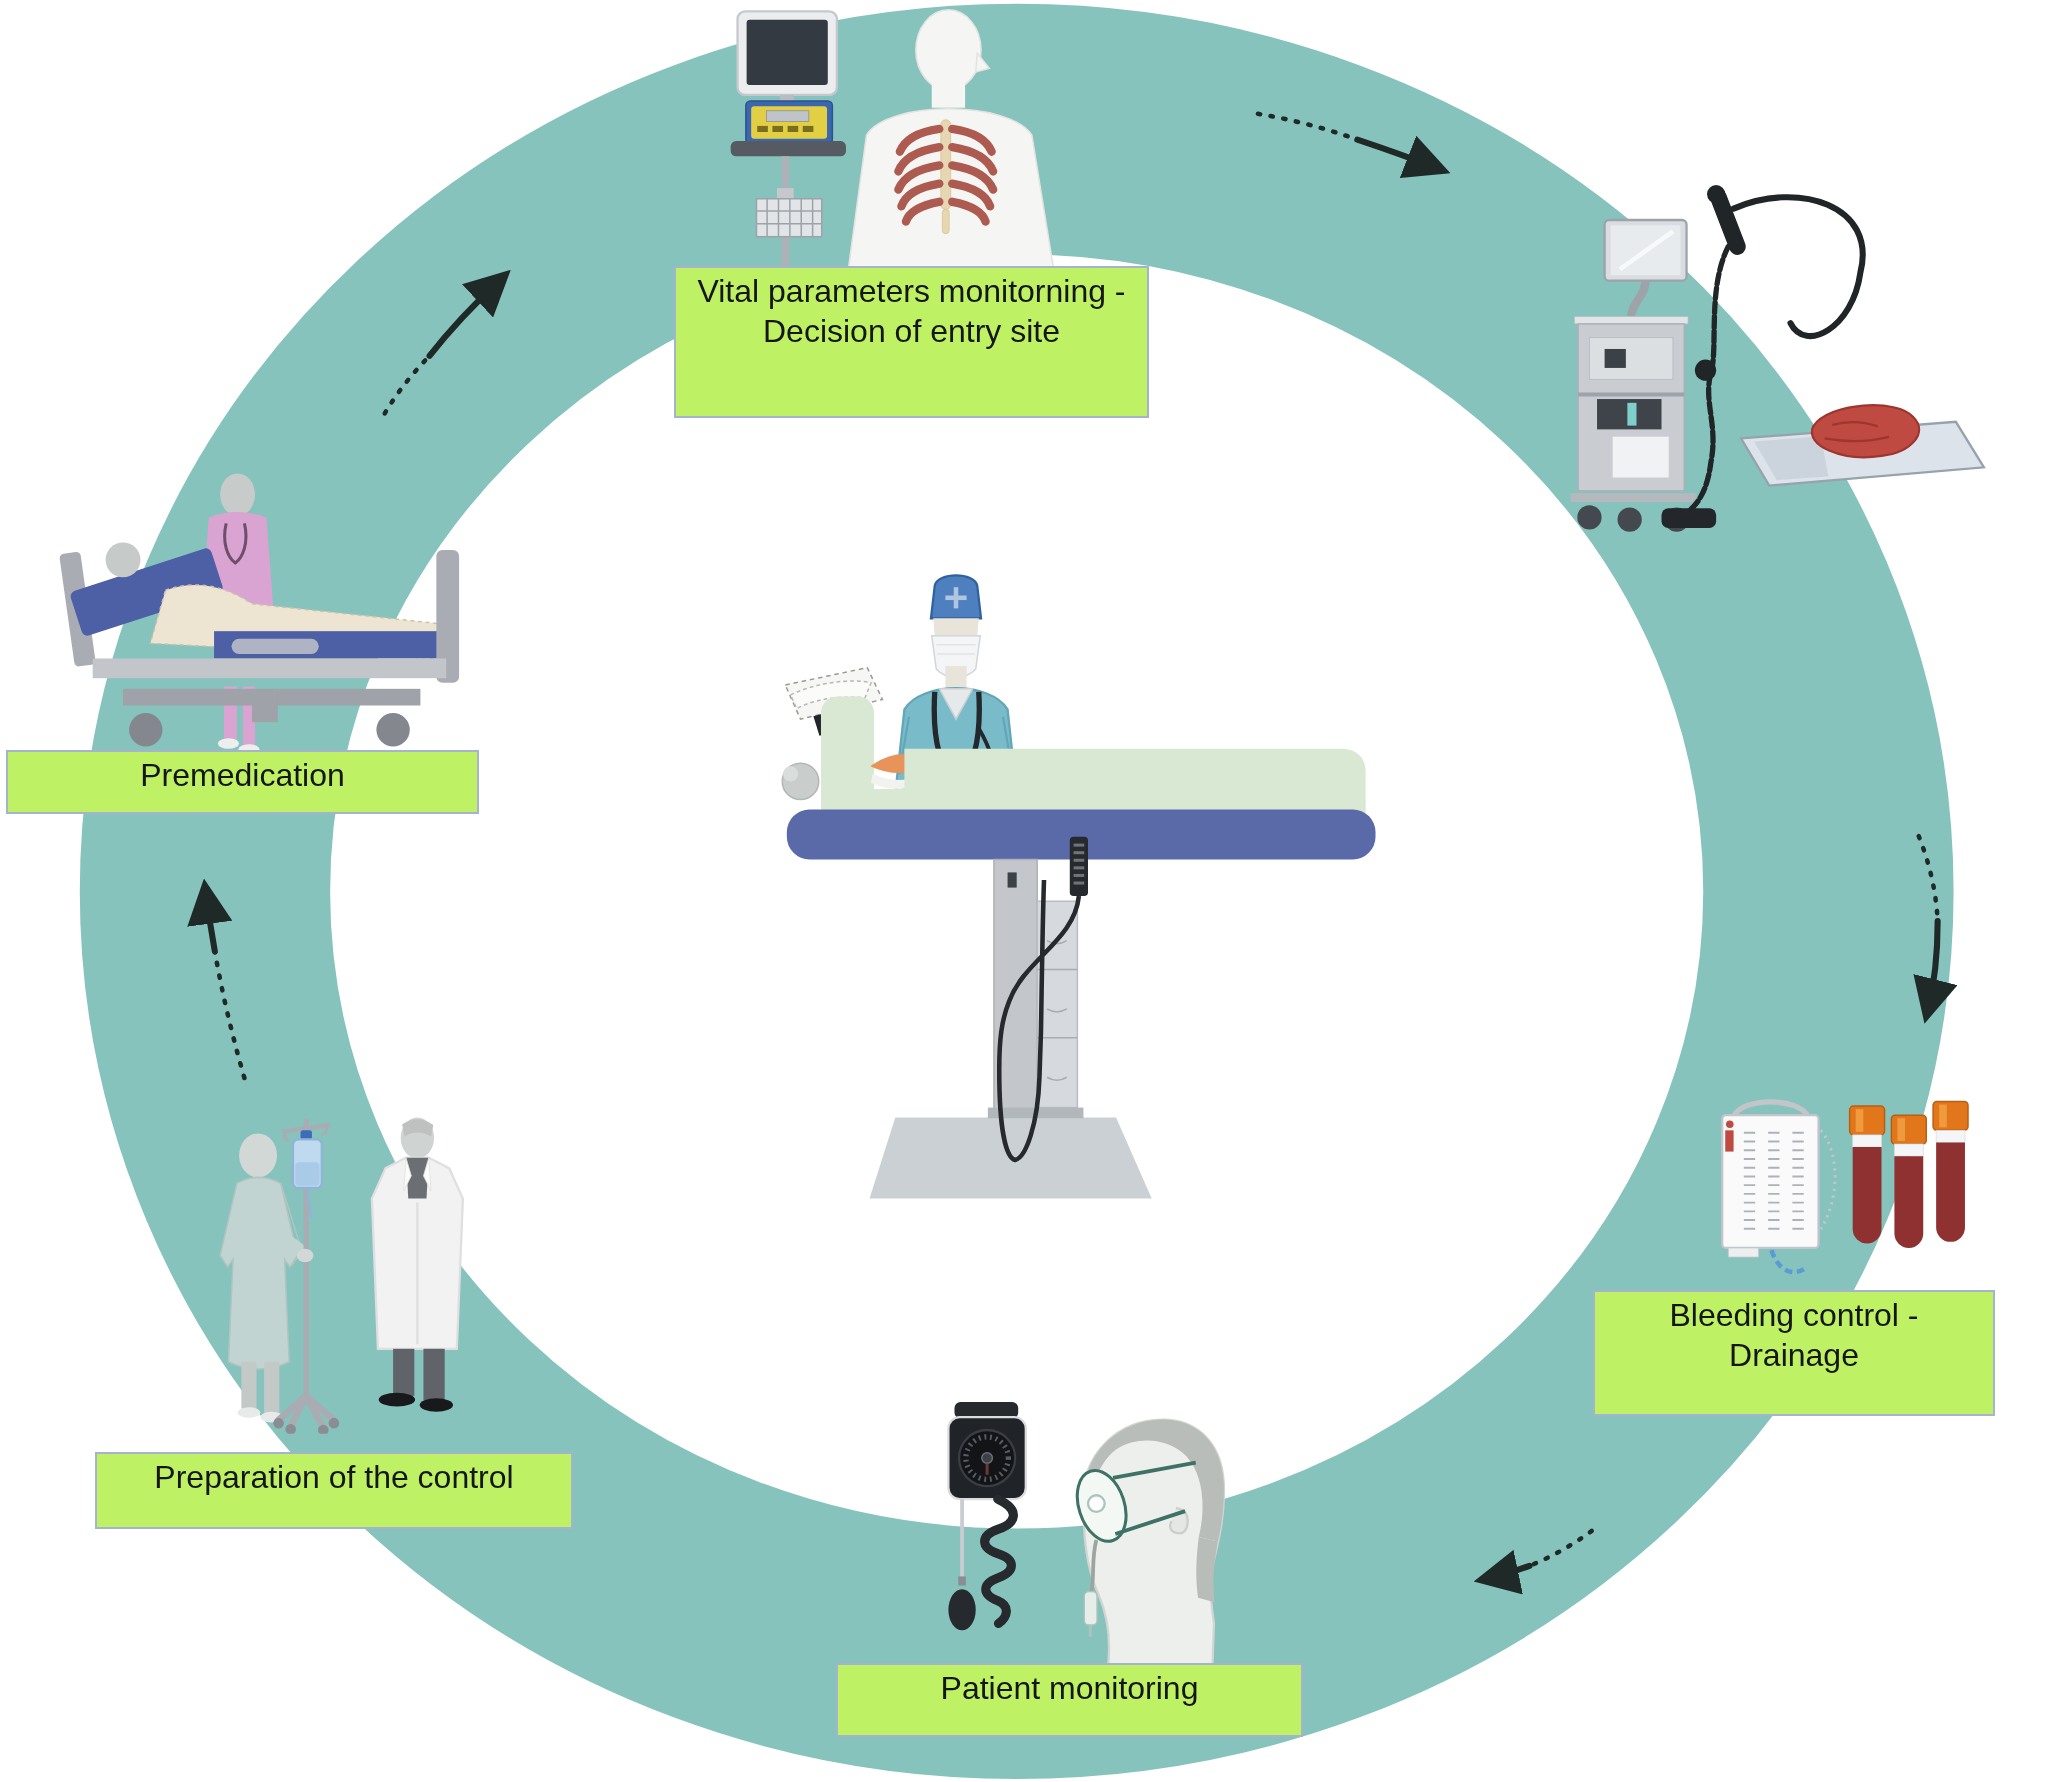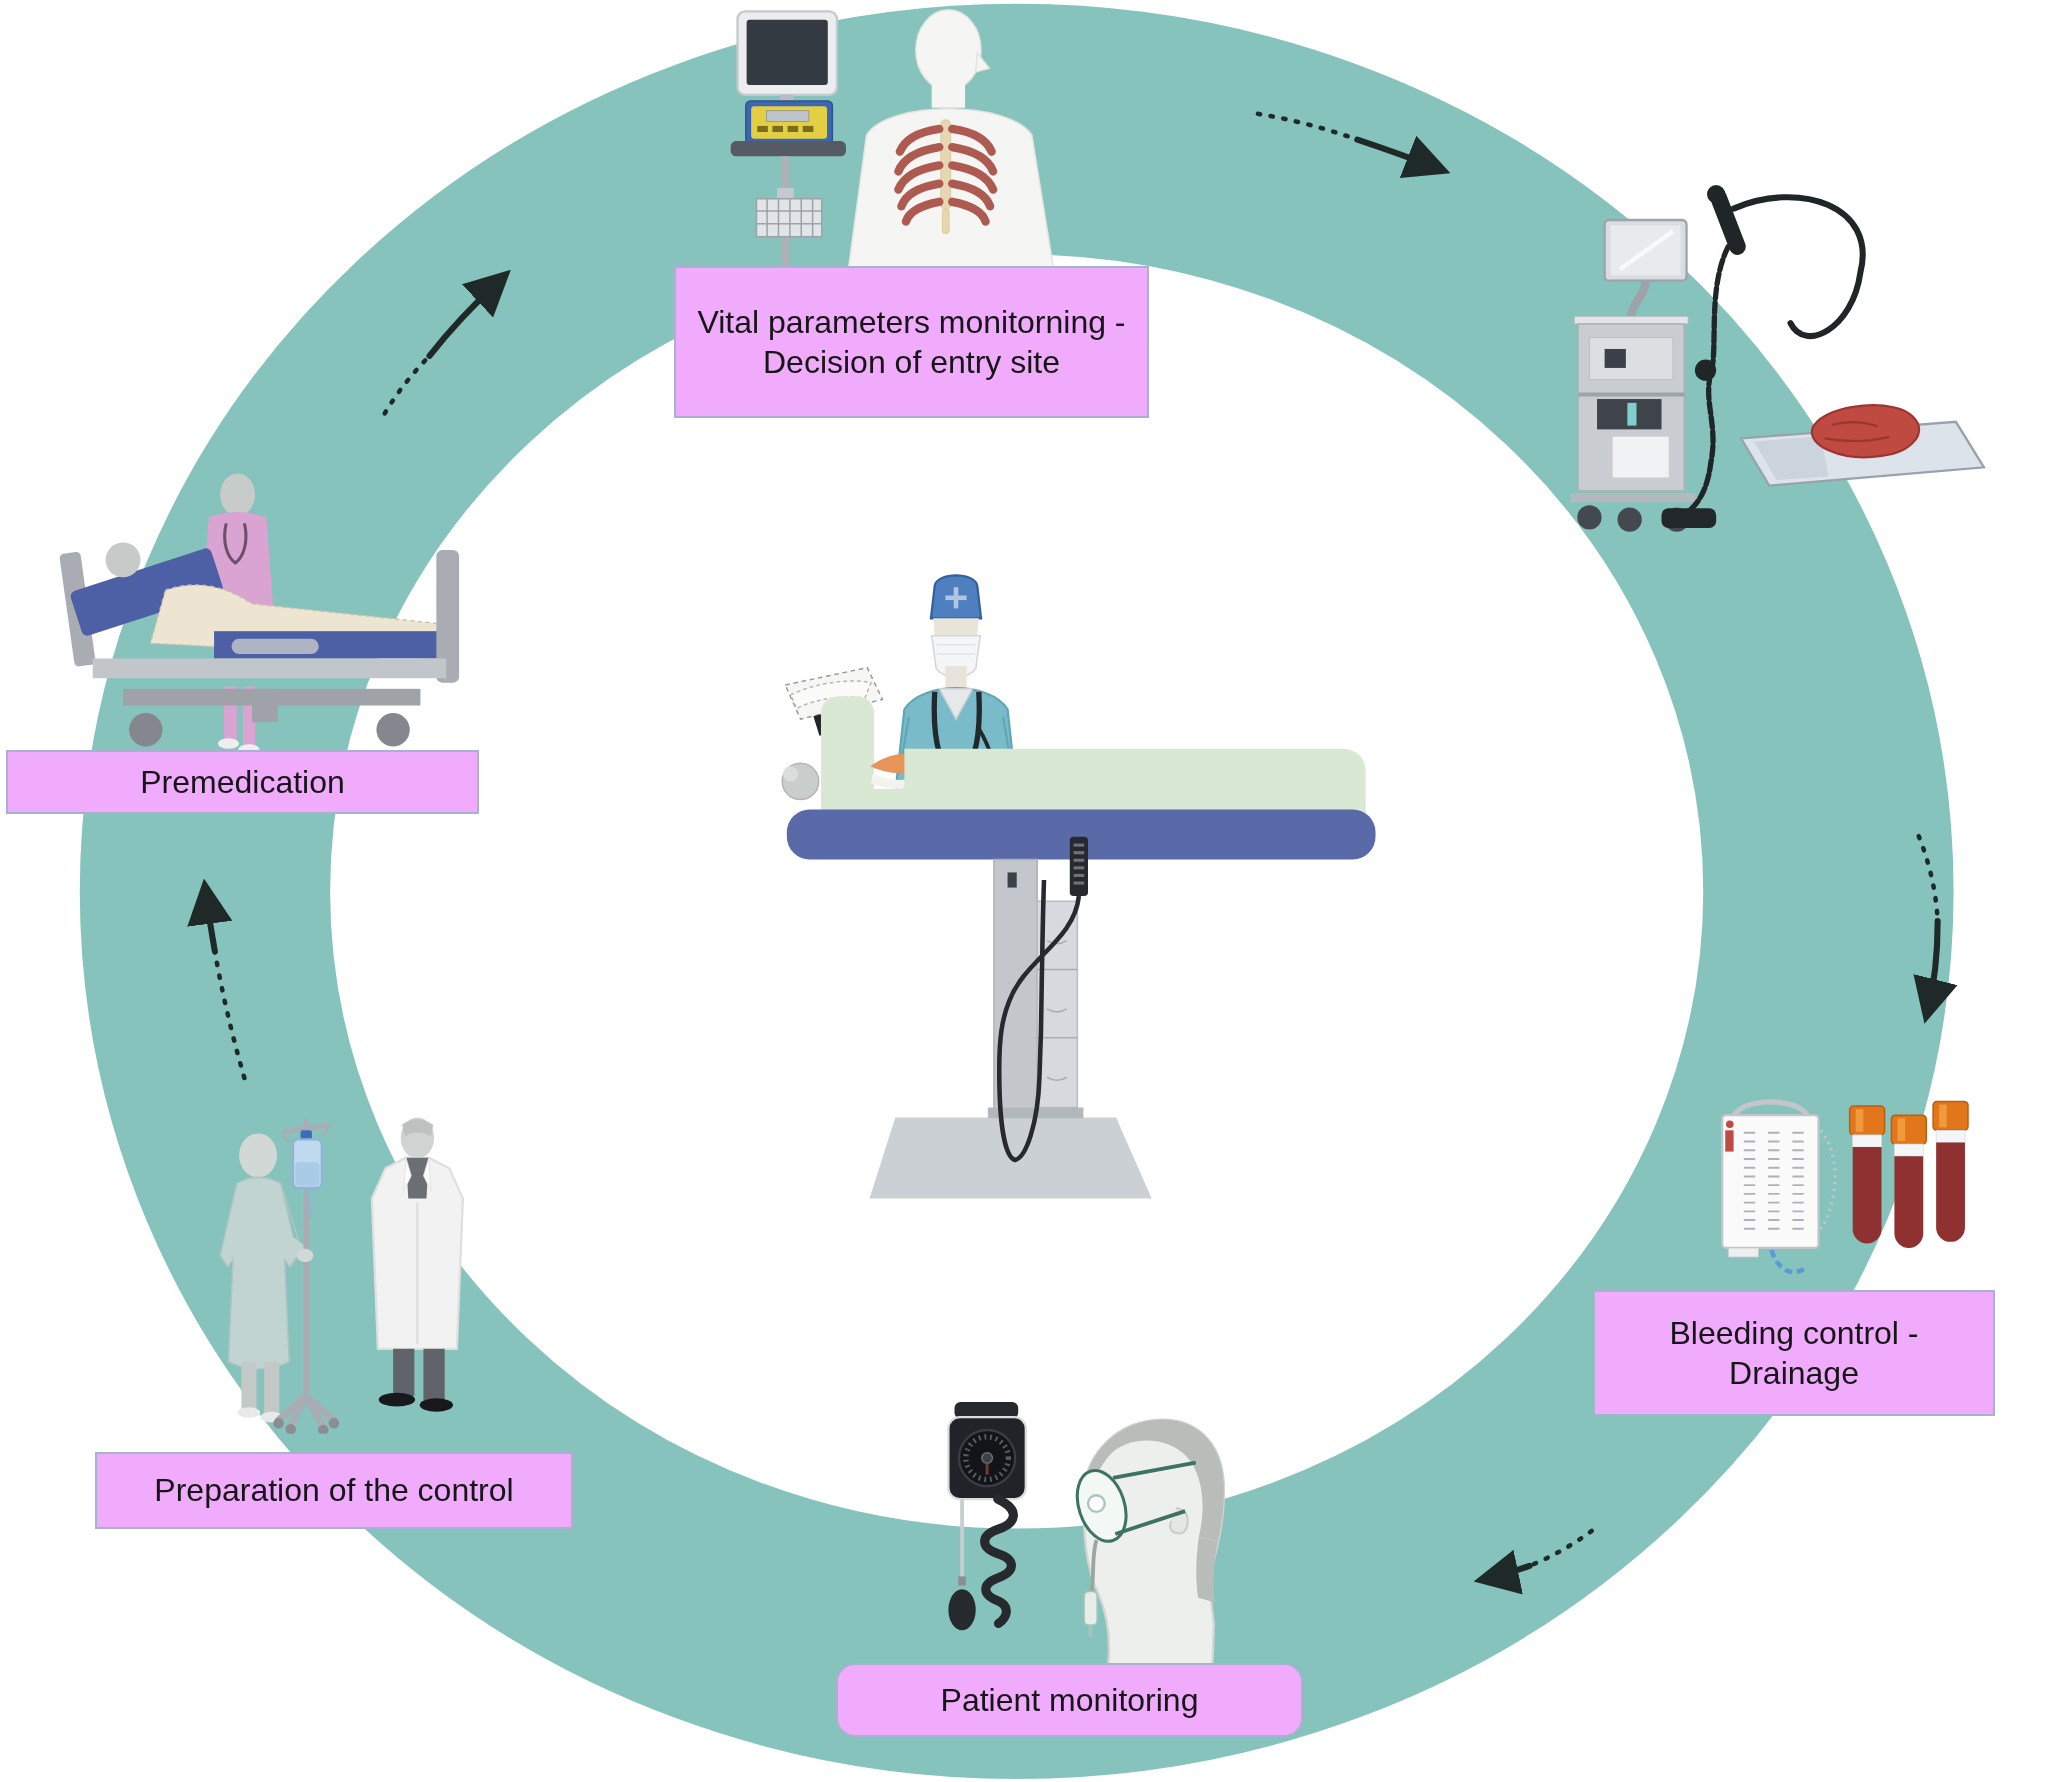--- a/index.html
+++ b/index.html
@@ -1,28 +1,28 @@
 <!DOCTYPE html>
 <html style="font-size:12px"><head>
 <meta charset="utf-8">
 <style>
   html,body{margin:0;padding:0;background:#ffffff;}
   .canvas{position:relative;width:2066px;height:1782px;background:#ffffff;
           font-family:"Liberation Sans",sans-serif;overflow:hidden;}
   .layer{position:absolute;left:0;top:0;}
   .stage-label{
-    position:absolute;display:flex;align-items:center;justify-content:center;
-    text-align:center;background:#f0abfc;border:2.3px solid #A6B3CF;
+    position:absolute;display:flex;align-items:flex-start;justify-content:center;
+    text-align:center;background:#bef264;border:2.3px solid #A6B3CF;
     color:#161616;font-size:32px;line-height:1.26;padding:3px 10.6px;
     box-sizing:border-box;font-weight:400;
   }
   #lbl-vital        {left:674px;  top:266px;  width:475px; height:152px;}
   #lbl-anesthesia   {left:1511px; top:564px;  width:481px; height:106px;}
   #lbl-bleeding     {left:1593px; top:1290px; width:402px; height:126px;}
-  #lbl-monitoring   {left:836px; top:1663px; width:467px; height:74px;border-radius:19px;}
+  #lbl-monitoring   {left:836px; top:1663px; width:467px; height:74px;}
   #lbl-preparation  {left:95px;  top:1452px; width:478px; height:77px;}
   #lbl-premedication{left:6px;    top:750px;  width:473px; height:64px;}
 </style>
 </head>
 <body>
 
 <div class="canvas">
 
   <svg class="layer" width="2066" height="1782" viewBox="0 0 2723 2349">
     <defs>

